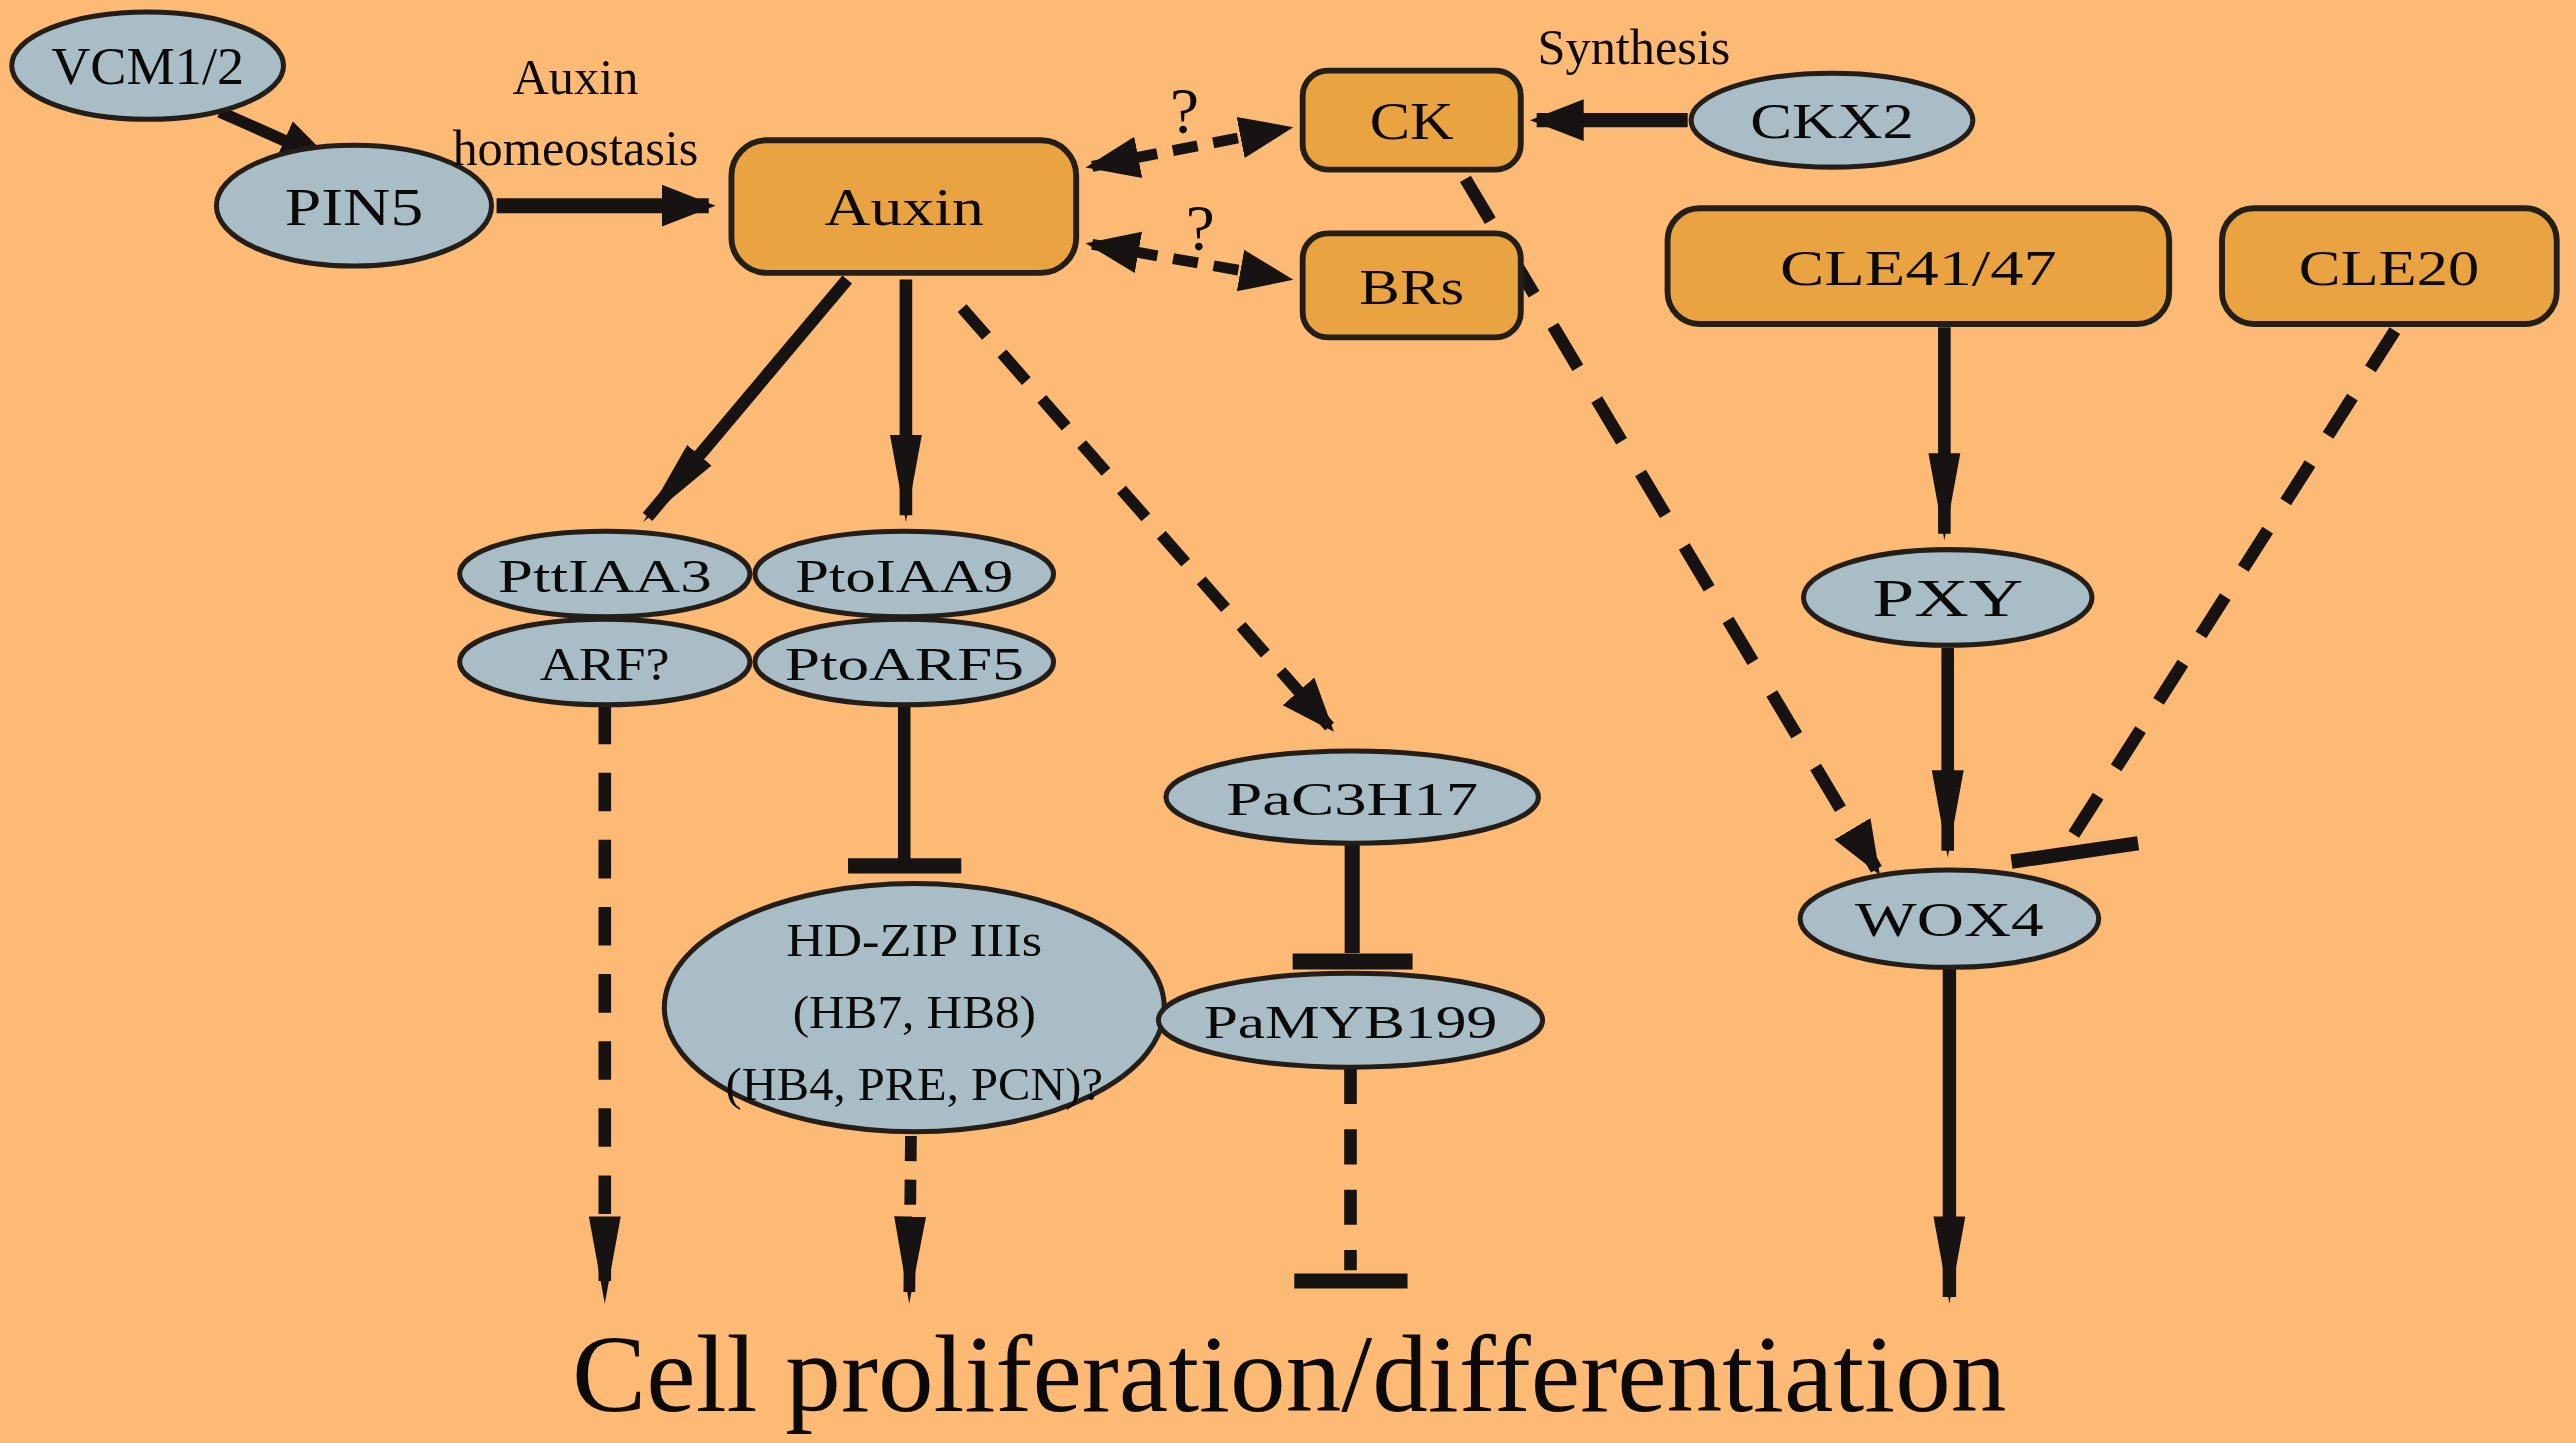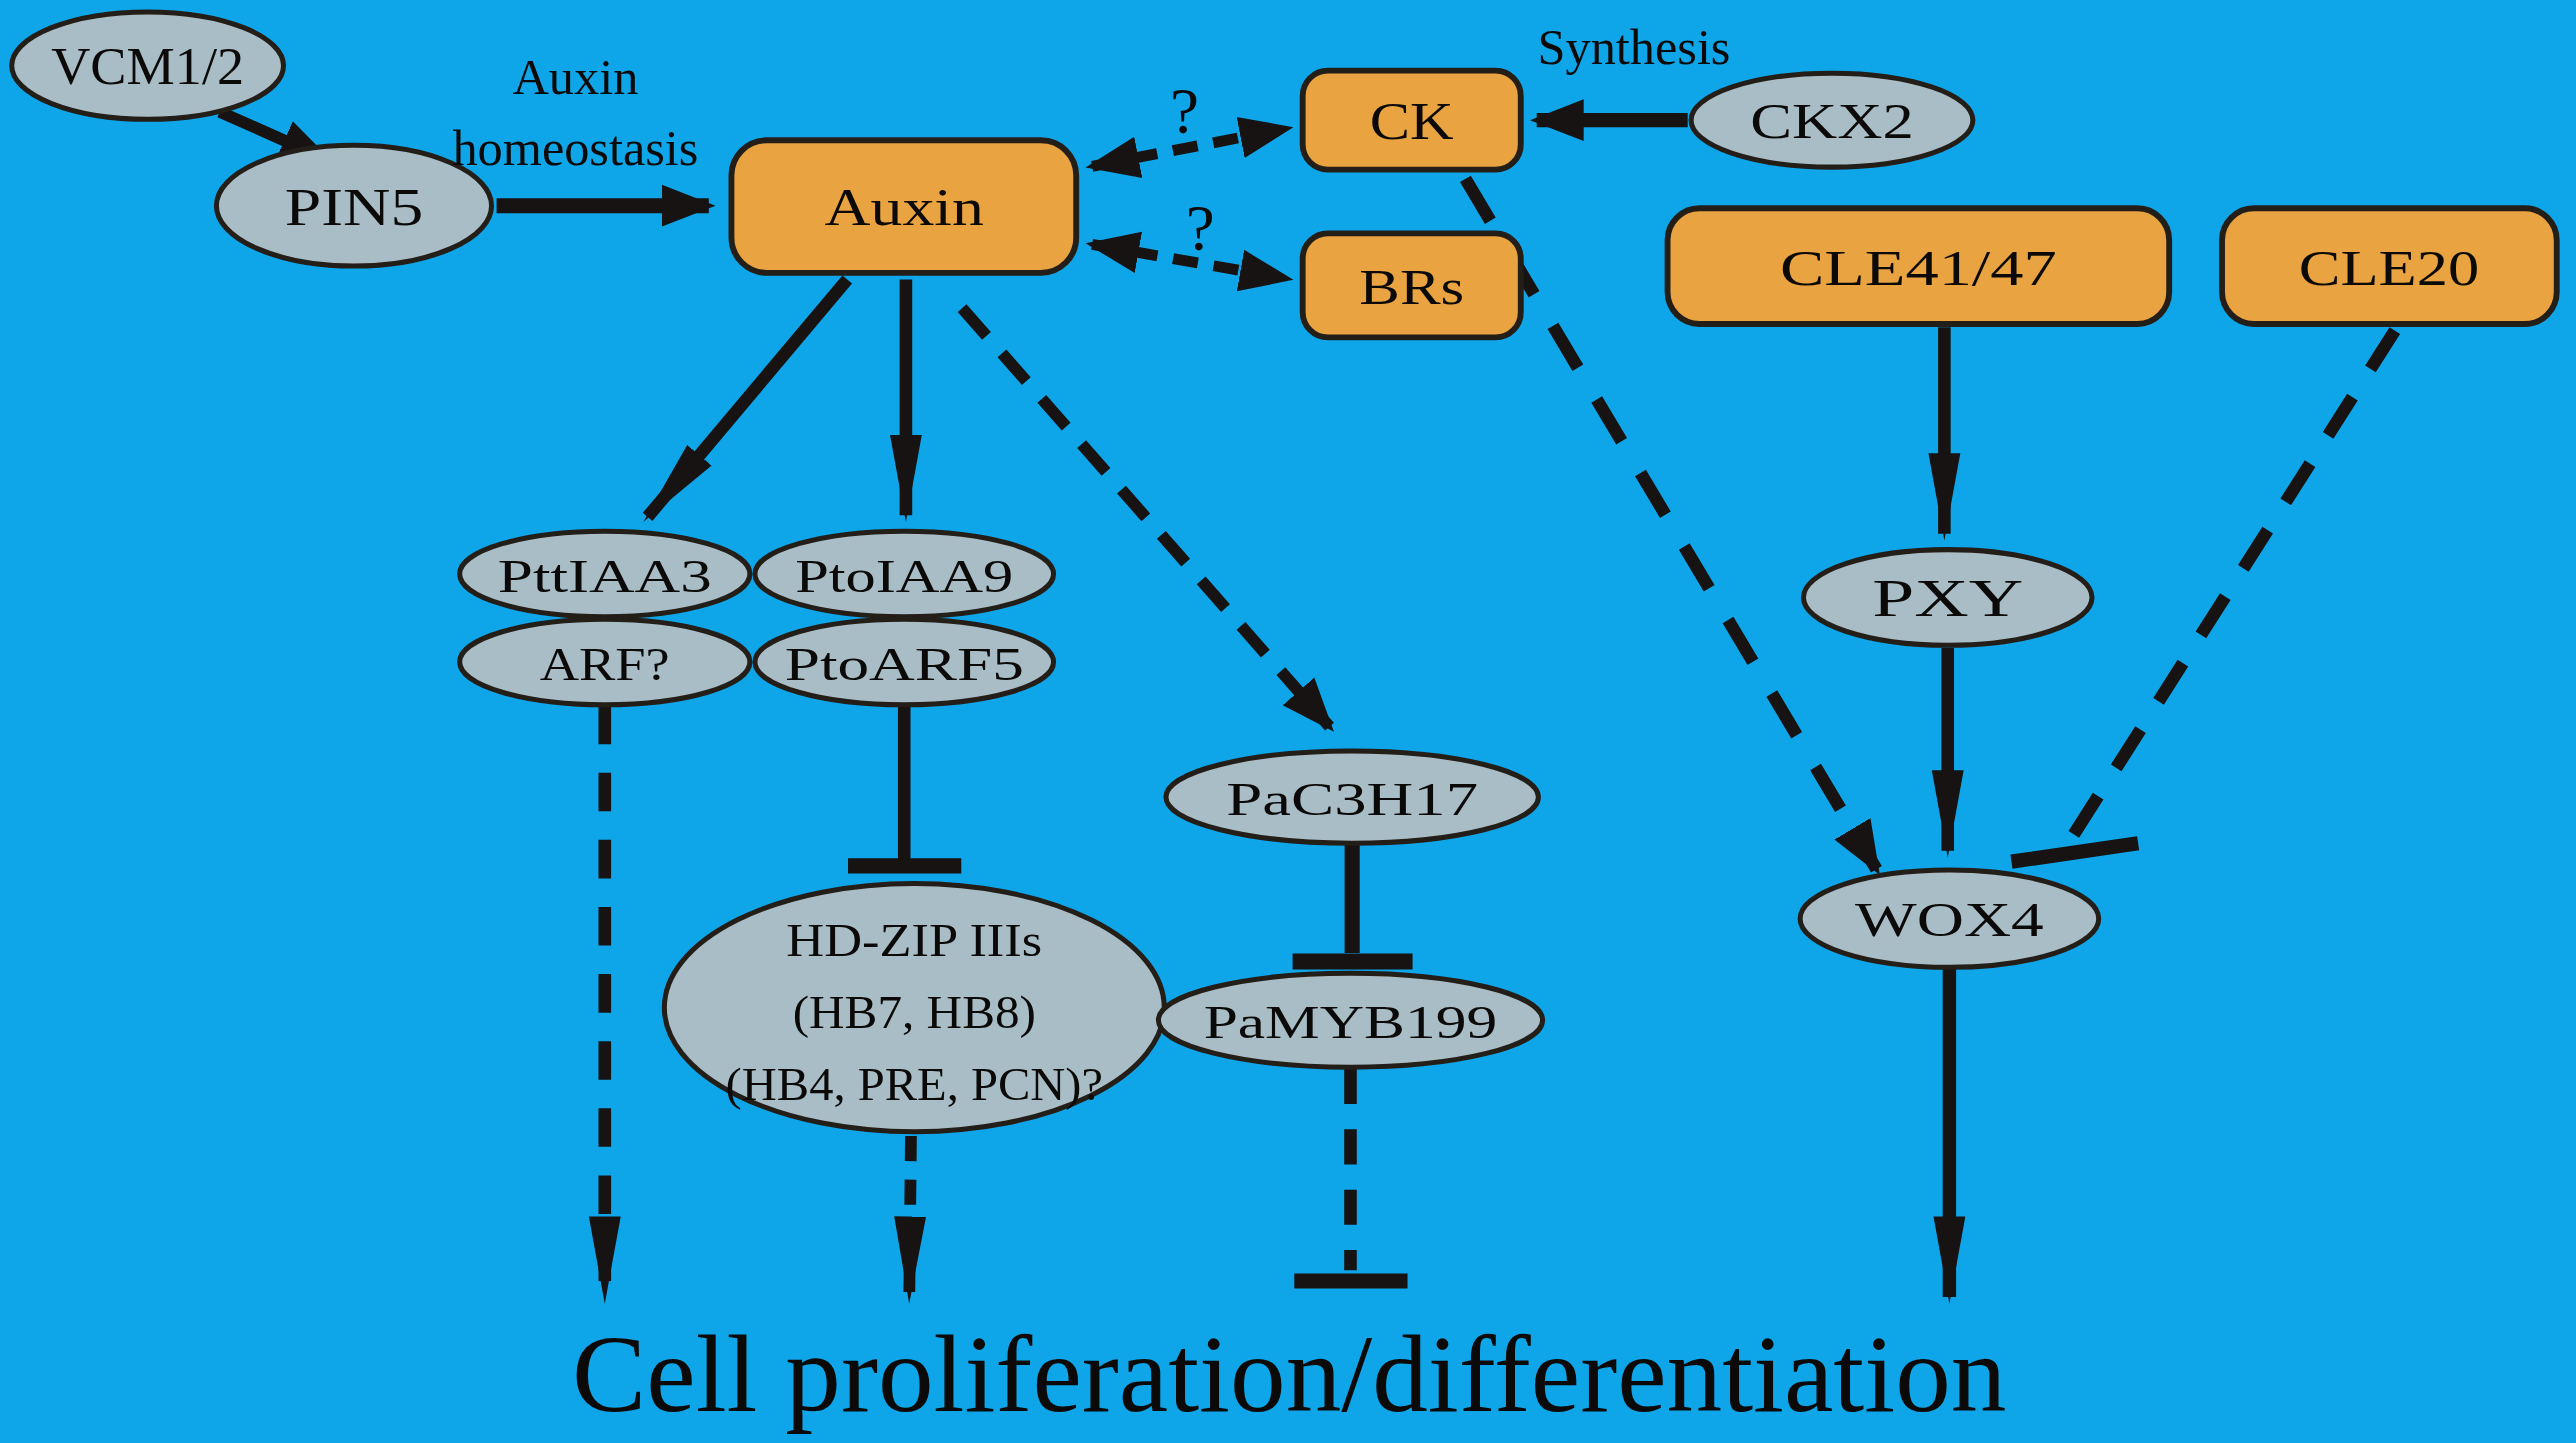--- a/index.html
+++ b/index.html
@@ -1,16 +1,16 @@
 <!DOCTYPE html>
 <html style="font-size:13.4px"><head>
 <meta charset="utf-8">
 <style>
   html,body{margin:0;padding:0;background:#ffffff;}
-  .stage{width:2576px;height:1444px;background:#0ea5e9;overflow:hidden;}
+  .stage{width:2576px;height:1444px;background:#fdba74;overflow:hidden;}
   svg{display:block;}
   .orange{fill:#E9A340;stroke:#241E19;stroke-width:7;}
   .gray{fill:#A9BDC6;stroke:#241E19;stroke-width:6;}
   .edge{stroke:#161312;fill:none;stroke-linecap:butt;}
   .bar{stroke:#161312;stroke-linecap:butt;}
   .ah{fill:#161312;stroke:none;}
   text{fill:#0B0A09;font-family:"Liberation Serif","DejaVu Serif",serif;}
   .nlabel{text-anchor:middle;}
   .annot{text-anchor:middle;}
 </style>

